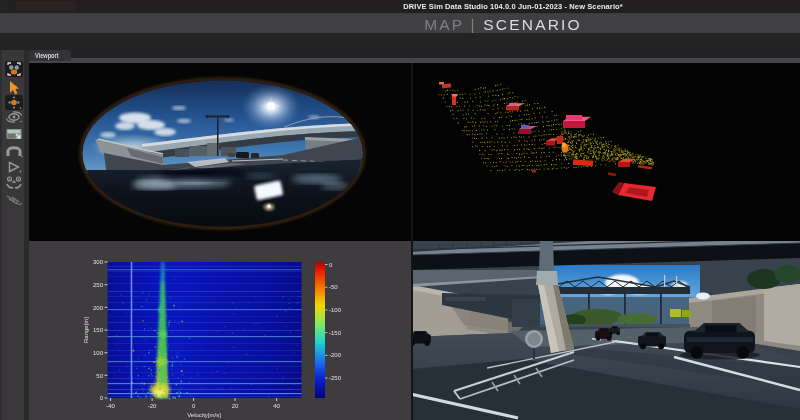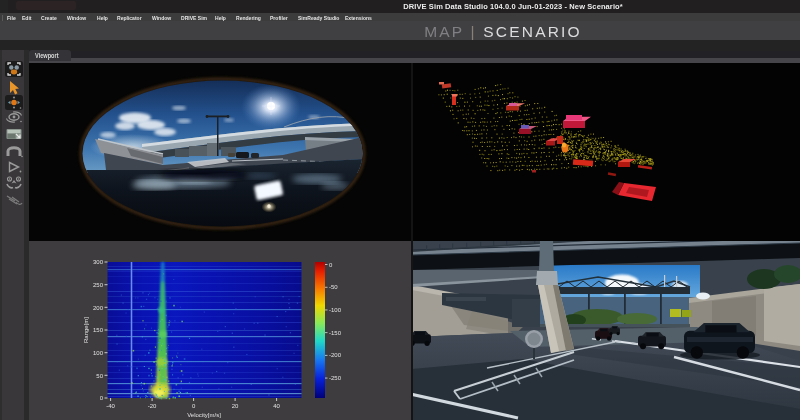--- a/index.html
+++ b/index.html
@@ -24,21 +24,21 @@
       <span style="position:absolute;left:181px;top:2px;transform:scale(0.72,0.88);transform-origin:left top;white-space:nowrap">DRIVE Sim</span>
       <span style="position:absolute;left:215px;top:2px;transform:scale(0.72,0.88);transform-origin:left top;white-space:nowrap">Help</span>
       <span style="position:absolute;left:236px;top:2px;transform:scale(0.72,0.88);transform-origin:left top;white-space:nowrap">Rendering</span>
       <span style="position:absolute;left:270px;top:2px;transform:scale(0.72,0.88);transform-origin:left top;white-space:nowrap">Profiler</span>
       <span style="position:absolute;left:298px;top:2px;transform:scale(0.72,0.88);transform-origin:left top;white-space:nowrap">SimReady Studio</span>
       <span style="position:absolute;left:345px;top:2px;transform:scale(0.72,0.88);transform-origin:left top;white-space:nowrap">Extensions</span>
   </div>
 
   <div class="abs" style="left:0;top:26px;width:800px;height:4px;background:#262626;"></div>
 
-  <div class="abs" style="left:0;top:21px;width:800px;height:19px;background:#404043;">
+  <div class="abs" style="left:0;top:14px;width:800px;height:19px;background:#404043;">
     <div class="abs" style="left:203px;top:2px;width:600px;font-size:15.5px;letter-spacing:2.2px;text-align:center;color:#dcdcde;white-space:nowrap"><span style="color:#808084">MAP</span> <span style="color:#8a8078">|</span> <span>SCENARIO</span></div>
   </div>
   <div class="abs" style="left:0;top:48px;width:800px;height:3px;background:#232323;"></div>
 
   <div class="abs" style="left:0;top:51px;width:800px;height:7px;background:#222226;"></div>
   <div class="abs" style="left:29px;top:58px;width:771px;height:5px;background:#45454a;"></div>
   <div class="abs" style="left:29px;top:50px;width:42px;height:11px;background:#333338;border-radius:3px 3px 0 0;">
     <div class="abs" style="left:6px;top:2.5px;font-size:7px;font-weight:bold;color:#d8d8d8;transform:scale(0.8,0.9);transform-origin:left top;white-space:nowrap">Viewport</div>
   </div>
 

